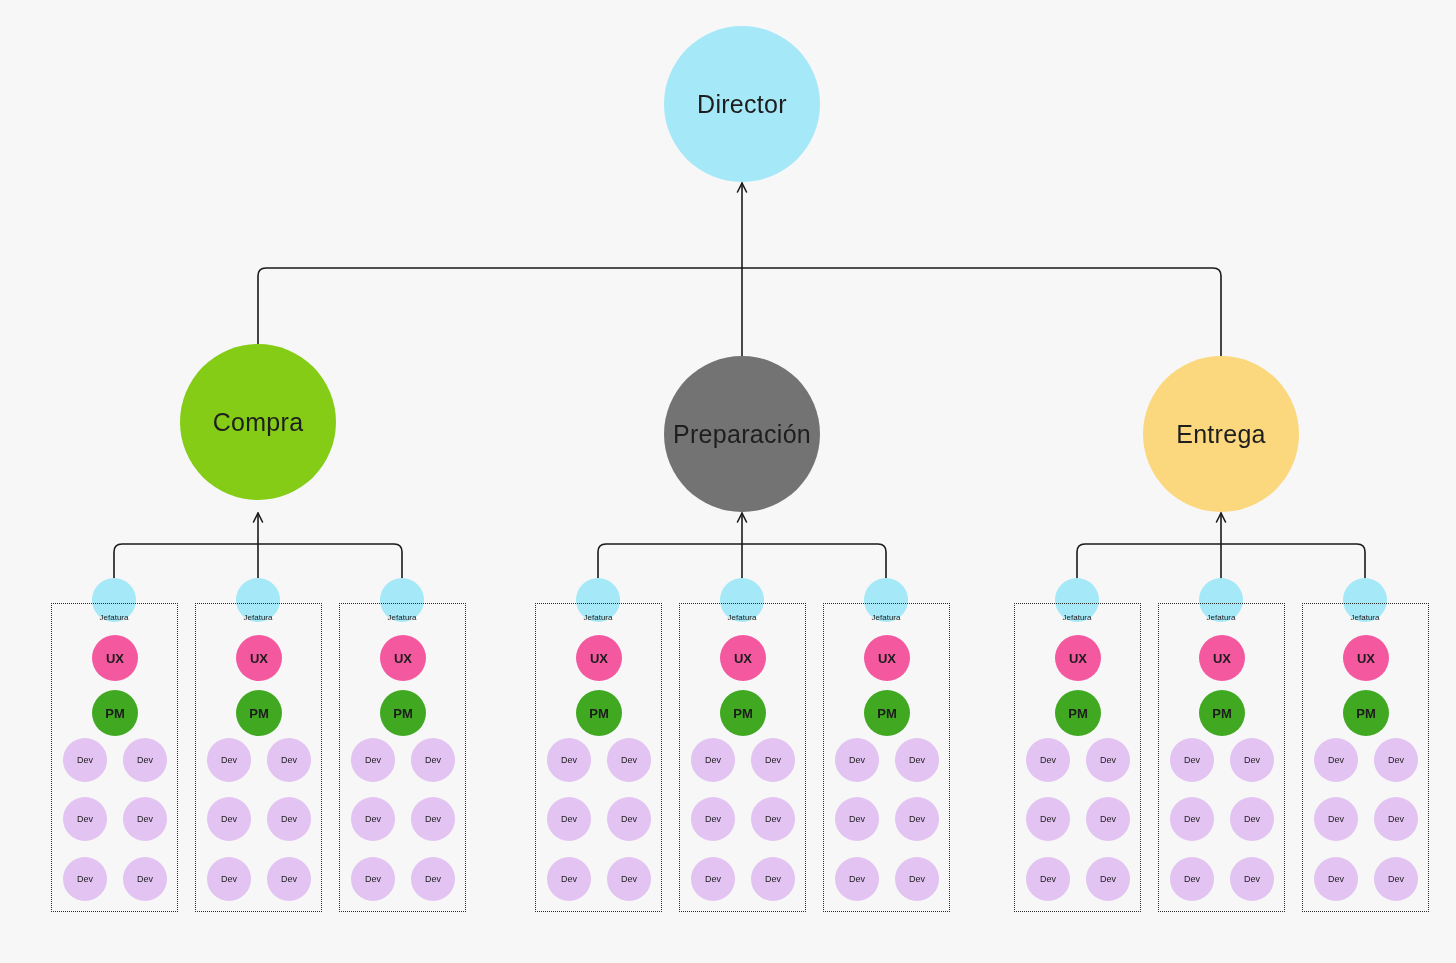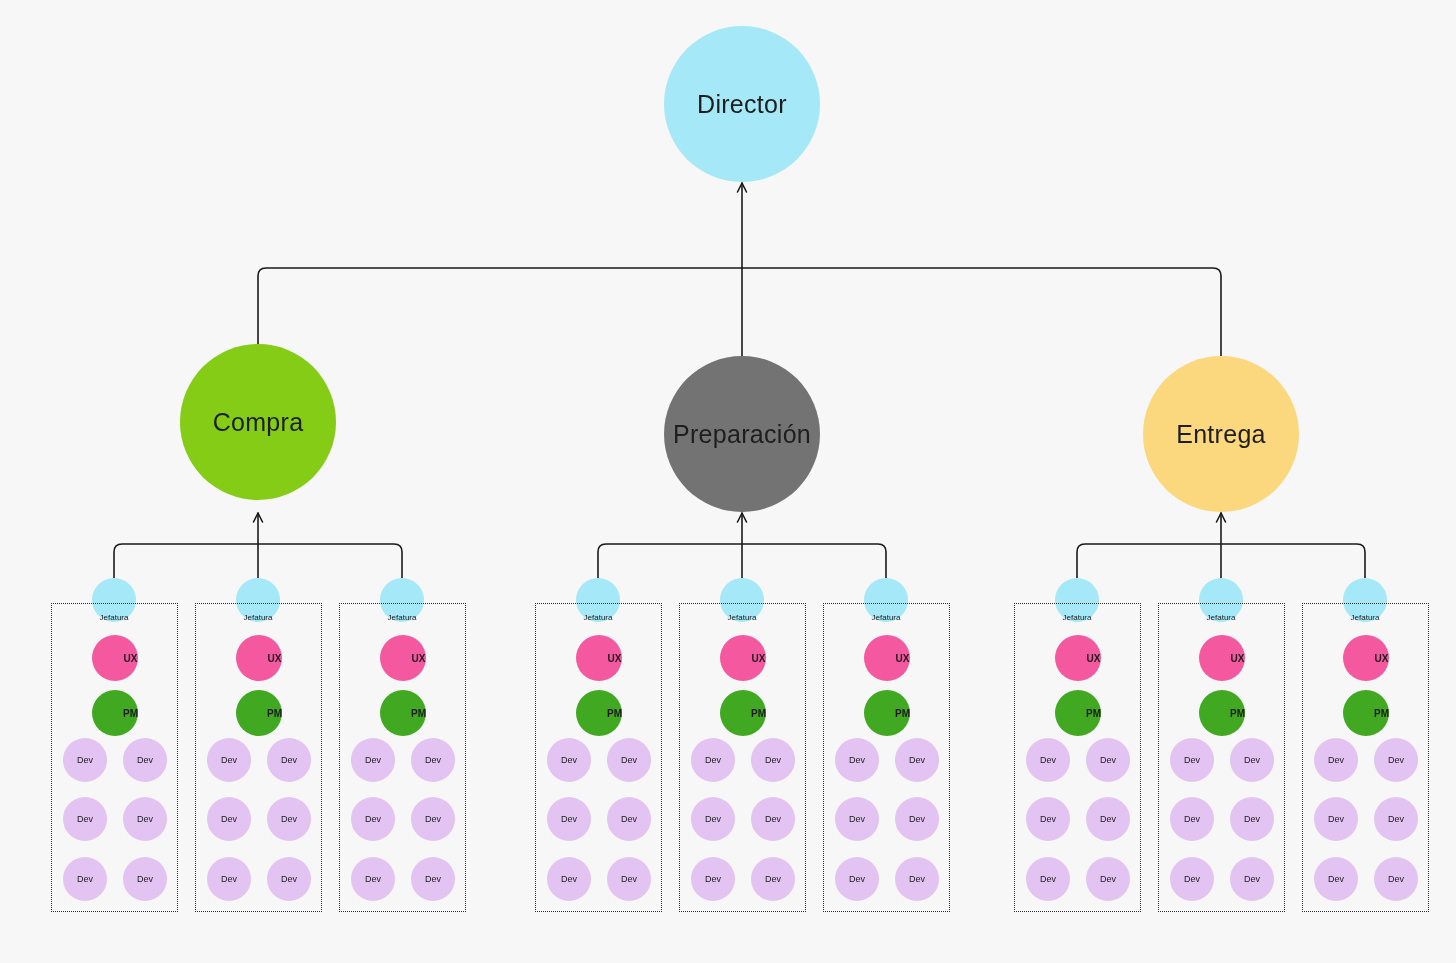--- a/index.html
+++ b/index.html
@@ -10,21 +10,21 @@
             display:flex;align-items:center;justify-content:center;z-index:3;}
   .big-label{font-size:25px;color:#1e1e1e;letter-spacing:.3px;white-space:nowrap;}
   .team{position:absolute;width:127px;height:334px;}
   .lead-circle{position:absolute;left:41.5px;top:0;width:44px;height:44px;border-radius:50%;
                display:flex;align-items:flex-end;justify-content:center;z-index:1;}
   .lead-label{font-size:8px;font-weight:500;color:#1c1c1c;}
   .team-box{position:absolute;left:0;top:25px;width:127px;height:309px;box-sizing:border-box;
             border:1px dotted #2b2b2b;z-index:2;}
   .role-circle{position:absolute;left:40.5px;width:46px;height:46px;border-radius:50%;
                display:flex;align-items:center;justify-content:center;}
-  .role-label{font-size:10px;font-weight:600;color:#1c1c1c;padding-left:31px;}
+  .role-label{font-size:13px;font-weight:600;color:#1c1c1c;}
   .dev-circle{position:absolute;width:44px;height:44px;border-radius:50%;
               display:flex;align-items:center;justify-content:center;}
   .dev-label{font-size:9px;font-weight:500;color:#1c1c1c;}
 </style>
 </head>
 <body>
 
 <div id="canvas" style="background: rgb(247, 247, 248);">
   <svg id="connectors" viewBox="0 0 1456 963" xmlns="http://www.w3.org/2000/svg">
       <path d="M 258 356 L 258 276 Q 258 268 266 268 L 1213 268 Q 1221 268 1221 276 L 1221 356" fill="none" stroke="#1a1a1a" stroke-width="1.6" stroke-linecap="round" stroke-linejoin="round"></path>

